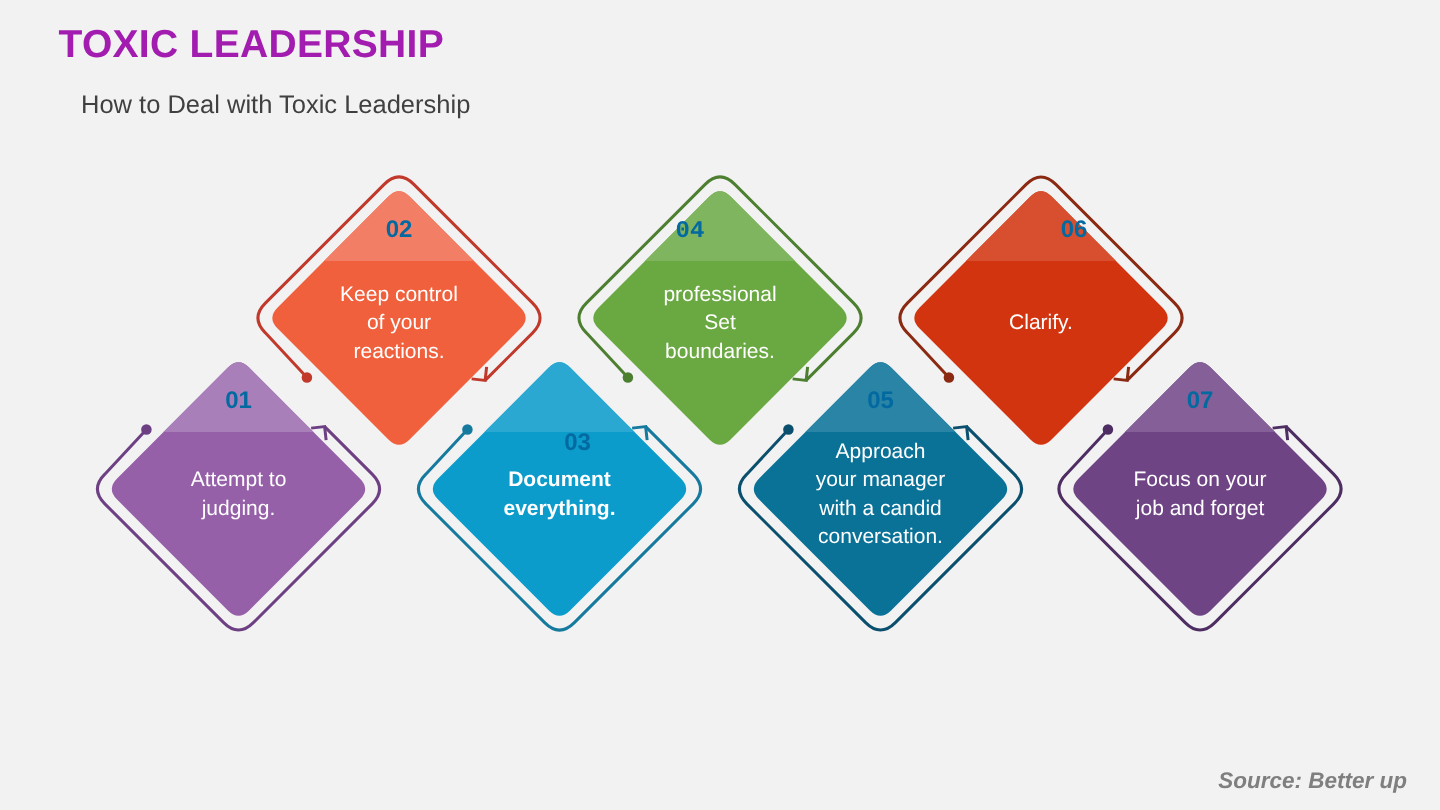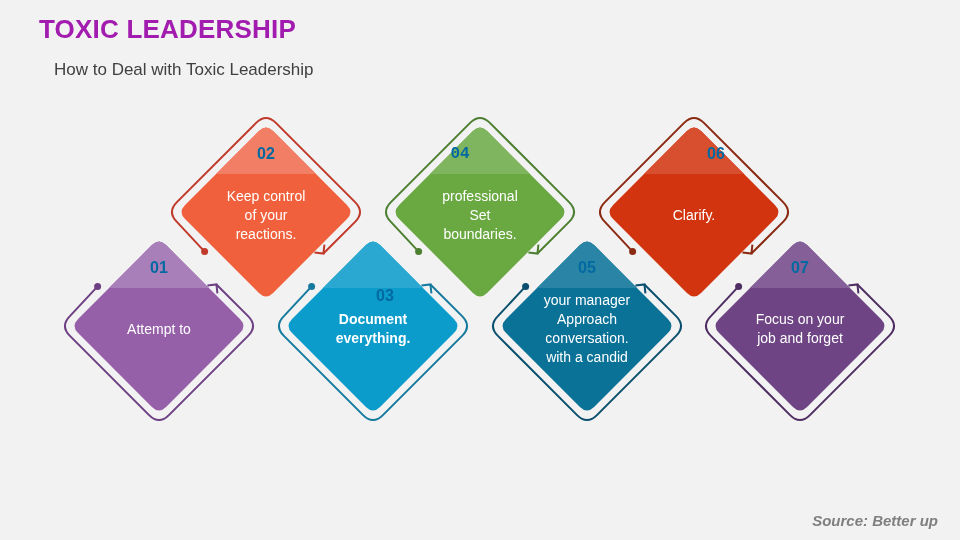--- a/index.html
+++ b/index.html
@@ -145,44 +145,45 @@
             L 807.0710678118654 406.9289321881345 Q 800 414 792.9289321881346 406.9289321881345
             L 719.0710678118654 333.0710678118655 Q 712 326 719.0710678118654 318.9289321881345 Z" fill="#6e4484"></path>
       <rect x="712" y="238" width="176" height="50" fill="#855f98" clip-path="url(#clip6)"></rect>
     </g>
   </svg>
 
 <div id="labels">
     <div class="num" style="left: 159px; top: 268px;">01</div>
     <div class="lbl" style="left: 159px; top: 329px;">
       <div>Attempt to</div>
+      <div>judging.</div>
     </div>
     <div class="num" style="left: 266px; top: 154px;">02</div>
     <div class="lbl" style="left: 266px; top: 215px;">
       <div>Keep control</div>
       <div>of your</div>
       <div>reactions.</div>
     </div>
     <div class="num" style="left: 385px; top: 268px; margin-top: 28px;">03</div>
     <div class="lbl" style="left: 373px; top: 329px; font-weight: bold;">
       <div>Document</div>
       <div>everything.</div>
     </div>
     <div class="num" style="left: 460px; top: 154px; font-family: Liberation Mono, monospace;">04</div>
     <div class="lbl" style="left: 480px; top: 215px;">
       <div>professional</div>
       <div>Set</div>
       <div>boundaries.</div>
     </div>
     <div class="num" style="left: 587px; top: 268px;">05</div>
     <div class="lbl" style="left: 587px; top: 329px;">
+      <div>Approach</div>
       <div>your manager</div>
-      <div>Approach</div>
+      <div>with a candid</div>
       <div>conversation.</div>
-      <div>with a candid</div>
     </div>
     <div class="num" style="left: 716px; top: 154px;">06</div>
     <div class="lbl" style="left: 694px; top: 215px;">
       <div>Clarify.</div>
     </div>
     <div class="num" style="left: 800px; top: 268px;">07</div>
     <div class="lbl" style="left: 800px; top: 329px;">
       <div>Focus on your</div>
       <div>job and forget</div>
     </div>

